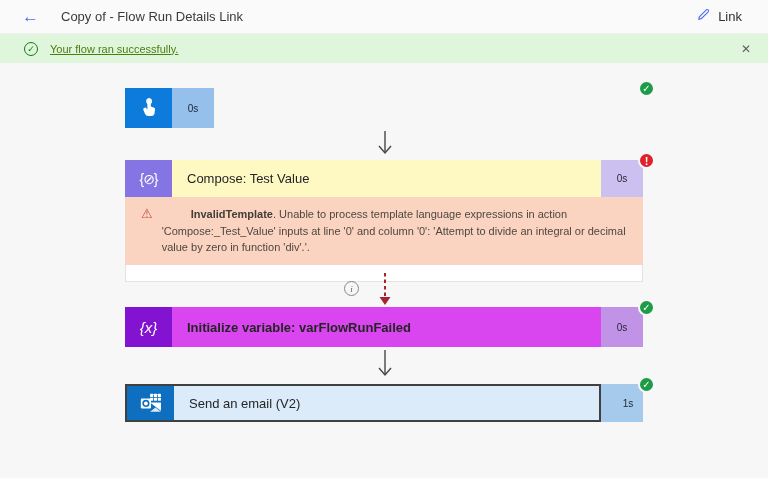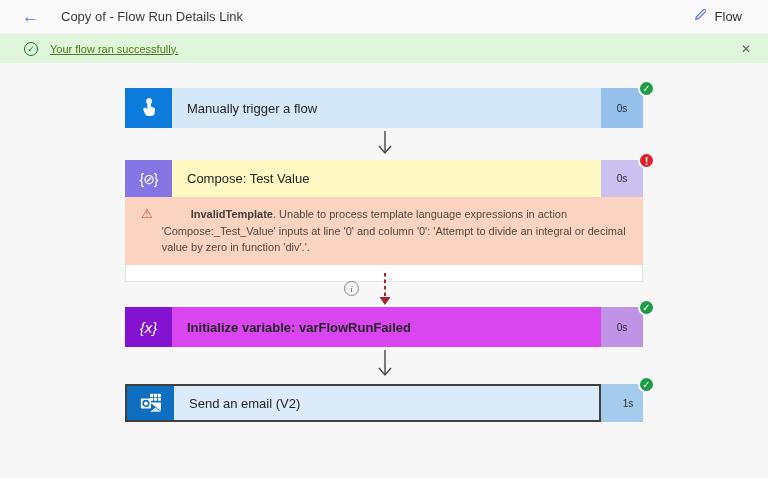--- a/index.html
+++ b/index.html
@@ -72,38 +72,37 @@
 
 <div class="header">
   <span class="back-arrow">←</span>
   <span class="header-title">Copy of - Flow Run Details Link</span>
   <div class="edit-btn">
     <span>
       <svg width="15" height="15" viewBox="0 0 16 16">
           <path d="M3 13 L3.6 10.4 L11 3 a1.5 1.5 0 0 1 2.1 2.1 L5.6 12.4 Z" fill="none" stroke="#4F6BED" stroke-width="1.2"></path>
         </svg>
     </span>
-    <span class="lbl">Flow</span>
+    <span class="lbl">Link</span>
   </div>
 </div>
 
 <div class="banner">
   <span class="banner-check">✓</span>
   <span class="banner-msg">Your flow ran successfully.</span>
   <span class="banner-close">✕</span>
 </div>
 
 <div class="card card1">
   <div class="icon-box">
     <svg width="22" height="22" viewBox="0 0 24 24">
         <path d="M10.2 3.2 a1.9 1.9 0 0 1 3.8 0 v7.2 l3.6 1.2 a1.6 1.6 0 0 1 1 1.6 l-.5 4.3 a3.6 3.6 0 0 1 -3.6 3.2 h-3.4 a3.8 3.8 0 0 1 -3.5 -2.4 l-1.8 -4.4 a1.4 1.4 0 0 1 .8 -1.8 l1.8 -.6 1.8 2 z" fill="#fff"></path>
         <circle cx="12.1" cy="4.6" r="2.5" fill="none" stroke="#fff" stroke-width="1.4"></circle>
       </svg>
   </div>
-  <div class="card-body">Manually trigger a flow</div>
   <div class="chip">0s</div>
   <div class="badge ok">✓</div>
 </div>
 
 <svg class="arrow" style="top:131px" width="16" height="28">
   <line x1="8" y1="0" x2="8" y2="21" stroke="#484644" stroke-width="1.4"></line>
   <path d="M2 15 L8 22 L14 15" fill="none" stroke="#484644" stroke-width="1.4"></path>
 </svg>
 
 <div class="card2wrap">

